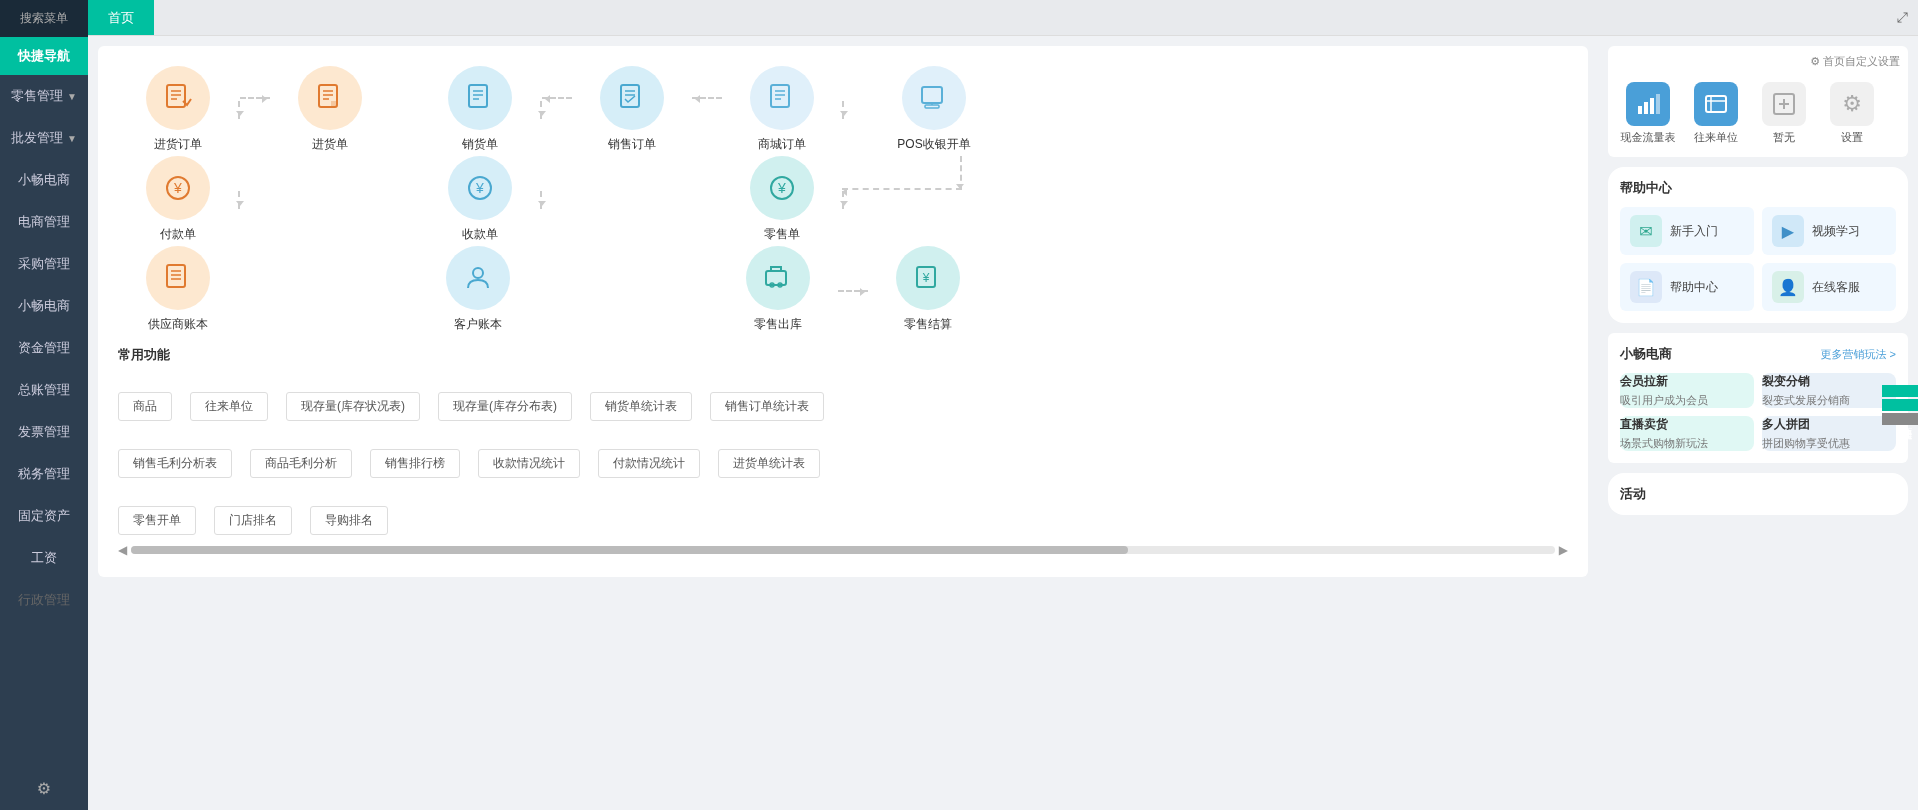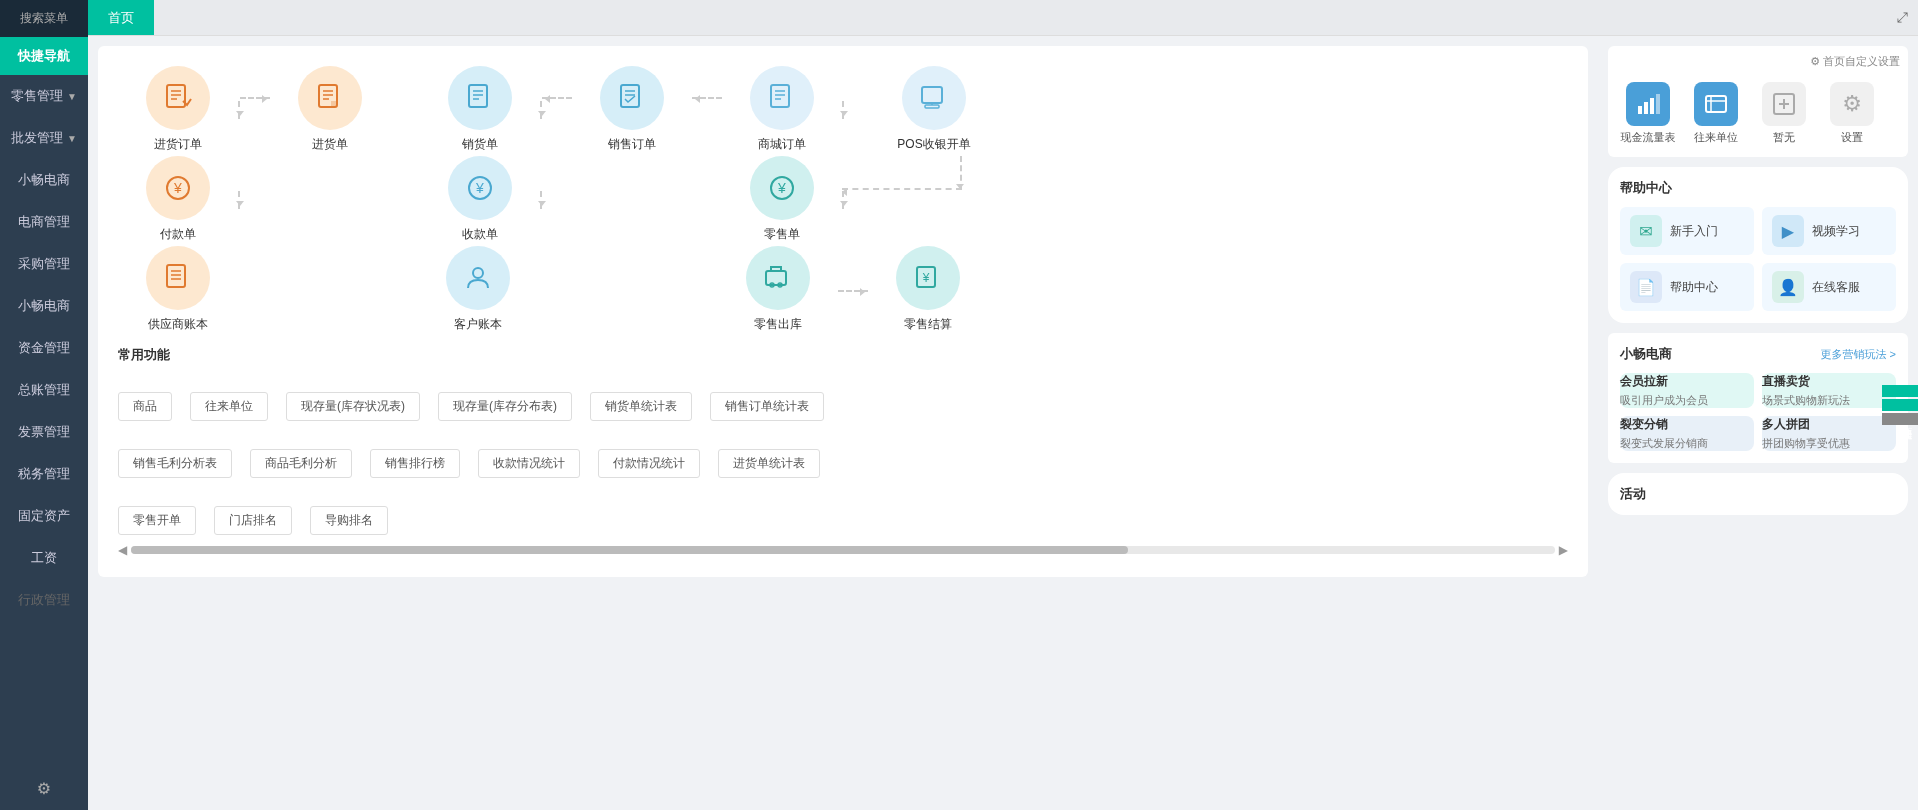--- a/index.html
+++ b/index.html
@@ -791,27 +791,27 @@
       <div class="marketing-card">
         <div class="marketing-header">
           <span class="marketing-title">小畅电商</span>
           <span class="marketing-more">更多营销玩法 &gt;</span>
         </div>
         <div class="marketing-grid">
           <div class="mkt-item teal-light">
             <div class="mkt-title">会员拉新</div>
             <div class="mkt-desc">吸引用户成为会员</div>
           </div>
+          <div class="mkt-item blue-light">
+            <div class="mkt-title">裂变分销</div>
+            <div class="mkt-desc">裂变式发展分销商</div>
+          </div>
           <div class="mkt-item teal-light">
             <div class="mkt-title">直播卖货</div>
             <div class="mkt-desc">场景式购物新玩法</div>
-          </div>
-          <div class="mkt-item blue-light">
-            <div class="mkt-title">裂变分销</div>
-            <div class="mkt-desc">裂变式发展分销商</div>
           </div>
           <div class="mkt-item blue-light">
             <div class="mkt-title">多人拼团</div>
             <div class="mkt-desc">拼团购物享受优惠</div>
           </div>
         </div>
       </div>
 
       <div style="background:#fff; border-radius:16px; padding:12px;">
         <div style="font-size:13px; font-weight:bold; color:#333;">活动</div>

